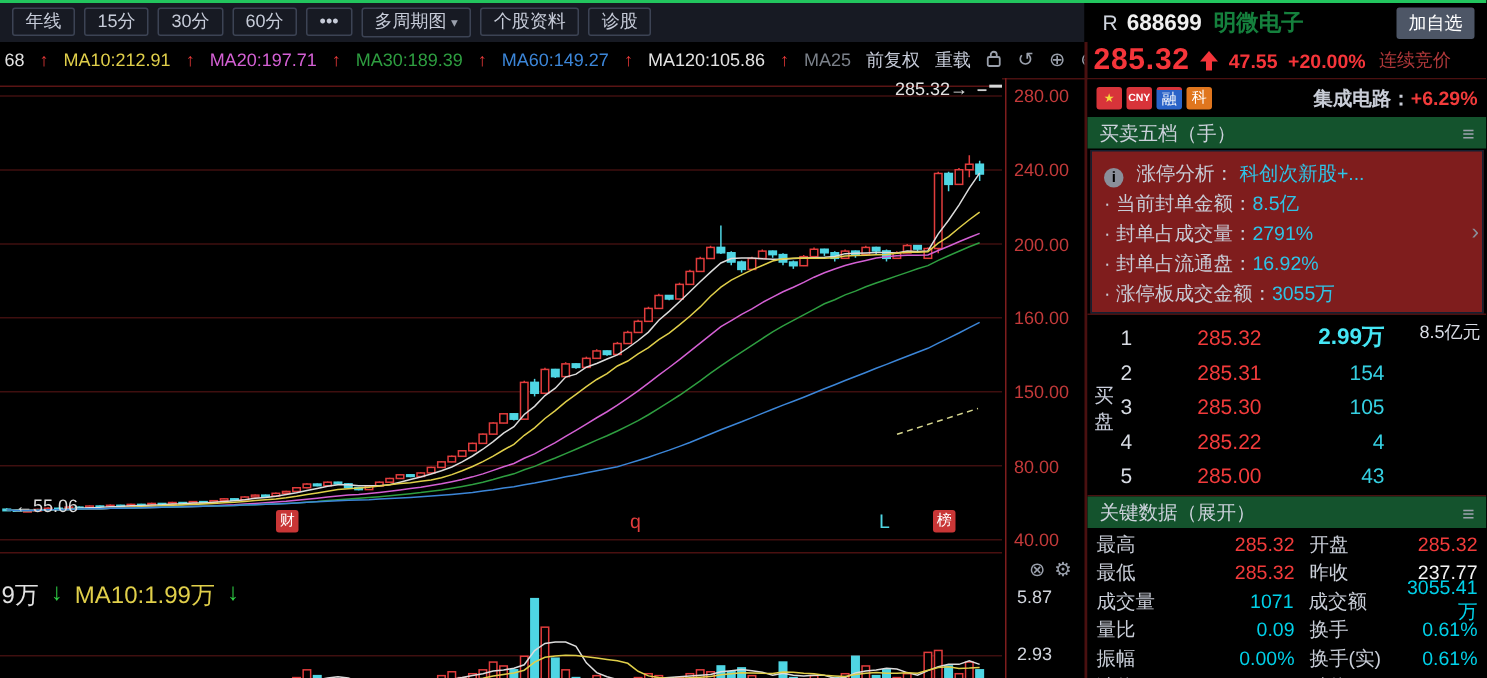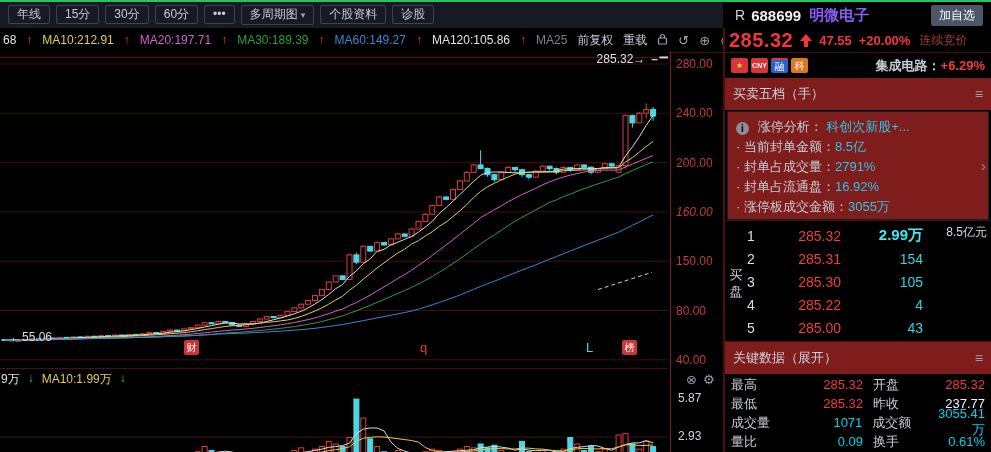--- a/index.html
+++ b/index.html
@@ -15,21 +15,21 @@
          font-size:12px; line-height:17px; padding:0 8px; margin-right:6px; white-space:nowrap;
          cursor:pointer; }
   .btn .caret { font-size:9px; margin-left:3px; color:#9aa0ac; }
   .t-right { margin-left:auto; display:flex; align-items:center; gap:12px; padding-right:10px; }
   .tlink { color:#c6cbd8; font-size:13px; cursor:pointer; white-space:nowrap; }
   .tlink .caret { font-size:9px; color:#9aa0ac; }
   .stock-head { width:268px; height:26px; background:#000; display:flex; align-items:center;
                 padding-left:12px; }
   .stock-flag { color:#cfd4de; font-size:14px; margin-right:6px; }
   .stock-code { color:#f0f0f0; font-size:15px; font-weight:bold; margin-right:8px; }
-  .stock-name { color:#8b5cf6; font-size:15px; font-weight:bold; }
+  .stock-name { color:#15803d; font-size:15px; font-weight:bold; }
   .add-watch { margin-left:auto; margin-right:8px; background:#4d5666; color:#fff; font-size:12px;
                border:none; border-radius:2px; padding:2px 8px; cursor:pointer; }
   
   .row2 { position:absolute; left:0; top:26px; width:723px; height:24px; background:#000;
           display:flex; align-items:center; gap:10px; padding-left:3px; font-size:12px;
           white-space:nowrap; overflow:hidden; }
   .row2 .icon { color:#9aa0ac; font-size:13px; cursor:pointer; }
   .price-strip { position:absolute; left:725px; top:26px; width:266px; height:24px; background:#000;
                  display:flex; align-items:center; gap:7px; padding-left:4px; }
   .big-price { color:#f5353a; font-size:20px; font-weight:bold; letter-spacing:.5px; }
@@ -48,39 +48,39 @@
   .low-label { position:absolute; left:10px; top:278px; color:#dcdcdc; font-size:12px; }
   .marker-badge { position:absolute; width:15px; height:15px; background:#c93636; color:#fff;
                   font-size:10px; line-height:15px; text-align:center; border-radius:2px; }
   .marker-q { position:absolute; color:#e13c3c; font-size:13px; }
   .marker-l { position:absolute; color:#4fd6e4; font-size:13px; }
   .v-axis-line { position:absolute; left:670px; top:50px; width:1px; height:402px; background:#7e1d1d; }
   .axis-col { position:absolute; left:668px; top:50px; width:55px; height:316px; }
   .ptick { position:absolute; left:8px; color:#c43a3a; font-size:12px; }
   .vol-pane { position:absolute; left:0; top:366px; width:668px; height:86px; background:#000;
               border-top:1px solid #4a1010; cursor:crosshair; }
-  .vol-head { position:absolute; left:1px; top:2px; display:flex; gap:8px; font-size:12px; white-space:nowrap; }
+  .vol-head { position:absolute; left:1px; top:18px; display:flex; gap:8px; font-size:16px; white-space:nowrap; }
   .vol-axis { position:absolute; left:668px; top:366px; width:55px; height:86px; }
   .vtick { position:absolute; left:10px; color:#d0d4dc; font-size:12px; }
   .pane-icons { position:absolute; left:18px; top:4px; display:flex; gap:6px; color:#9aa0ac; font-size:13px; }
   .pane-icons span { cursor:pointer; }
   .vline-panel { position:absolute; left:723px; top:26px; width:2px; height:426px; background:#4a1010; }
   .hline-top { position:absolute; left:0; top:50px; width:991px; height:1px; background:#4a1010; }
   
   .right-panel { position:absolute; left:725px; top:51px; width:266px; height:401px; background:#000; }
   .rp-badges { height:25px; display:flex; align-items:center; gap:3px; padding:0 6px; }
   .badge { width:17px; height:15px; border-radius:2px; color:#fff; font-size:10px; line-height:15px;
            text-align:center; overflow:hidden; }
   .badge.flag { background:#d8343a; color:#f5d83c; font-size:8px; }
   .badge.cny { background:#d8343a; font-size:7px; font-weight:bold; line-height:15px; }
   .badge.rong { background:#2a63c8; border-top:2px solid #d8343a; line-height:13px; }
   .badge.ke { background:#e0761e; }
   .sector { margin-left:auto; font-size:13px;font-weight:bold; }
   .sector .val { color:#f23b3b; }
-  .rp-header { height:32px; background:#7f1d1d; display:flex; align-items:center; padding:0 8px;
+  .rp-header { height:21px; background:#14532d; display:flex; align-items:center; padding:0 8px;
                color:#cdd2dc; font-size:13px; }
   .rp-header .menu-ic { margin-left:auto; color:#9aa0ab; font-size:14px; cursor:pointer; }
   .zt-box { position:relative; height:109px; margin:1px 2px 0 2px; border:1px solid #152030;
             background:#7f1d1d; padding:5px 8px 0 8px; font-size:13px; line-height:20px; }
   .zt-row { white-space:nowrap; }
   .zt-val { color:#2fc3e6; }
   .info-ic { display:inline-block; width:13px; height:13px; border-radius:50%; background:#8a8f9a;
              color:#000; font-size:10px; font-weight:bold; line-height:13px; text-align:center;
              margin-right:5px; vertical-align:-1px; }
   .zt-chevron { position:absolute; right:2px; top:44px; color:#8a8f9a; font-size:15px; cursor:pointer; }
@@ -377,21 +377,21 @@
         <div class="marker-q" style="left: 420px; top: 288px; position: absolute;">q</div>
         <div class="marker-l" style="left: 586px; top: 288px; position: absolute;">L</div>
         <div class="marker-badge" style="left: 622px; top: 288px; position: absolute;">榜</div>
       </div>
   </div>
 
   <div class="axis-col" id="price-axis">
       <div class="ptick" style="top: 5px;">280.00</div>
       <div class="ptick" style="top: 54.3px;">240.00</div>
       <div class="ptick" style="top: 103.6px;">200.00</div>
-      <div class="ptick" style="top: 152.9px; font-style: italic;">160.00</div>
+      <div class="ptick" style="top: 152.9px;">160.00</div>
       <div class="ptick" style="top: 202.2px;">150.00</div>
       <div class="ptick" style="top: 251.5px;">80.00</div>
       <div class="ptick" style="top: 300.8px;">40.00</div>
     </div>
   <div class="v-axis-line"></div>
 
   <div class="vol-pane">
     <svg id="vol-svg" width="668" height="85">
         <line x1="0" y1="68.1151" x2="668" y2="68.1151" stroke="#3f0f0f"></line>
         <rect x="2" y="94.363" width="5" height="1" fill="#4fd6e4" stroke="#4fd6e4" stroke-width="1"></rect>

